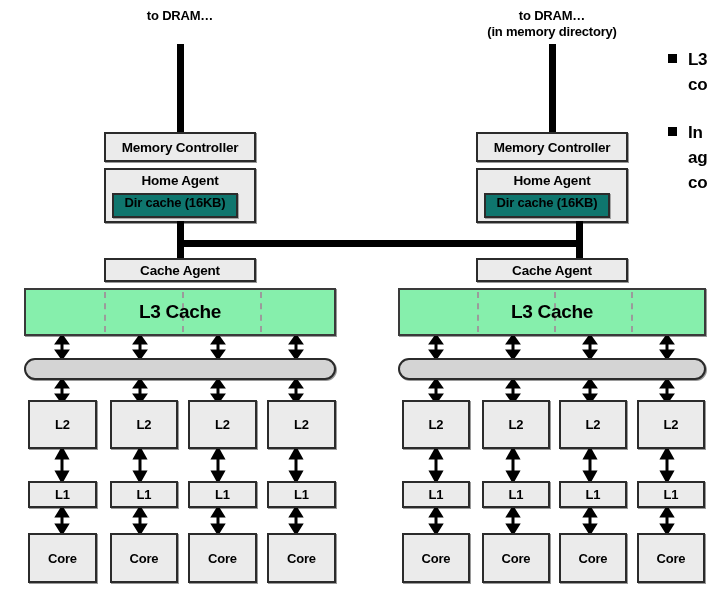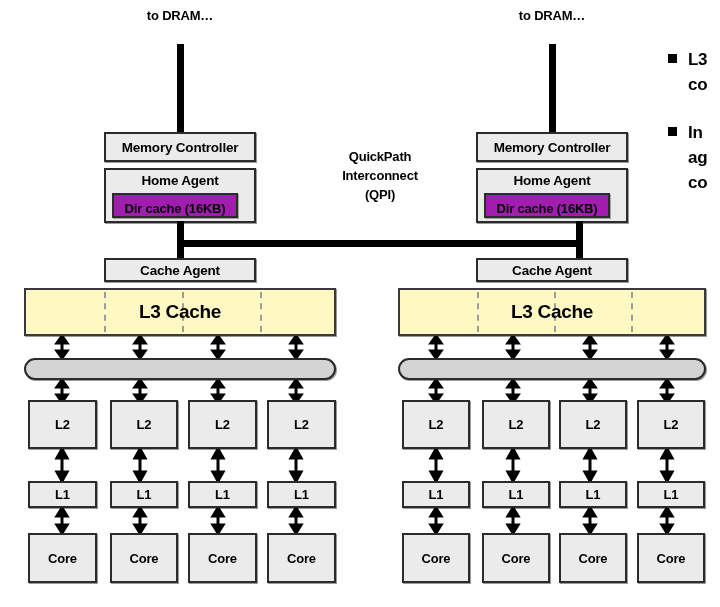--- a/index.html
+++ b/index.html
@@ -33,34 +33,34 @@
     justify-content: center;
     font-weight: bold;
     color: #000;
     letter-spacing: -0.2px;
     box-shadow: 1px 1px 0 #9a9a9a;
   }
 
   .inner-box {
     position: absolute;
     box-sizing: border-box;
-    background: #a21caf;
+    background: #0f766e;
     border: 2px solid #2b2b2b;
     display: flex;
-    align-items: flex-end;
+    align-items: flex-start;
     justify-content: center;
     font-weight: bold;
     box-shadow: 1px 1px 0 #a5a5a5;
   }
 
   
   .l3 {
     position: absolute;
     box-sizing: border-box;
-    background: #fef9c3;
+    background: #86efac;
     border: 2px solid #3a3a3a;
     box-shadow: 1px 1px 0 #9a9a9a;
   }
   .l3-label {
     position: absolute;
     left: 0; right: 0;
     top: 50%;
     transform: translateY(-50%);
     text-align: center;
     font-weight: bold;
@@ -271,28 +271,24 @@
     </div>
   <div class="box" style="left:188px; top:533px; width:69px; height:50px; font-size:13px;">
     <span>Core</span>
     </div>
   <div class="box" style="left:267px; top:533px; width:69px; height:50px; font-size:13px;">
     <span>Core</span>
     </div>
 
   <div class="hlink" style="left:177px; top:240px; width:406px; height:7px;"></div>
 
-  <div class="qpi-label" style="left:300px; top:148px; width:160px;">
-    <div>QuickPath</div>
-    <div>Interconnect</div>
-    <div>(QPI)</div>
-  </div>
 
   <div class="caption" style="left:432px; top:8px; width:240px;">
     <div>to DRAM…</div>
+    <div>(in memory directory)</div>
   </div>
 
   <div class="vlink" style="left:549px; top:44px; width:7px; height:90px;"></div>
 
   <div class="box" style="left:476px; top:132px; width:152px; height:30px; font-size:13.5px;">
     <span>Memory Controller</span>
   </div>
 
   <div class="box" style="left:476px; top:168px; width:152px; height:55px; font-size:13.5px; display:block;">
     <div style="position:absolute; left:0; right:0; top:3px; text-align:center; font-weight:bold;">Home Agent</div>

